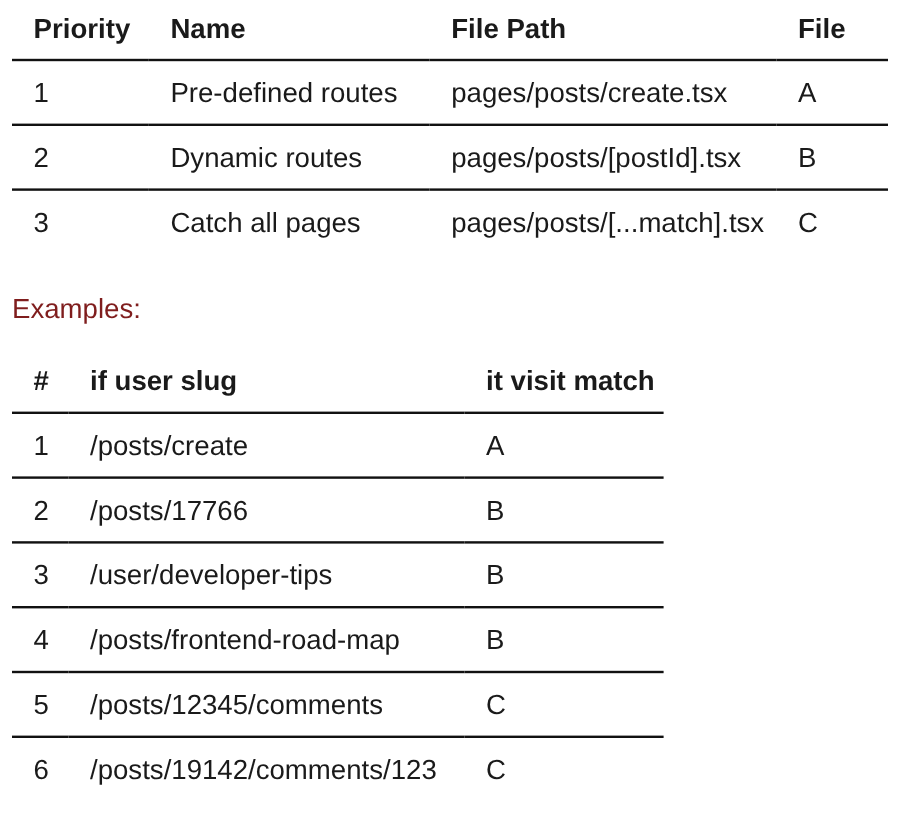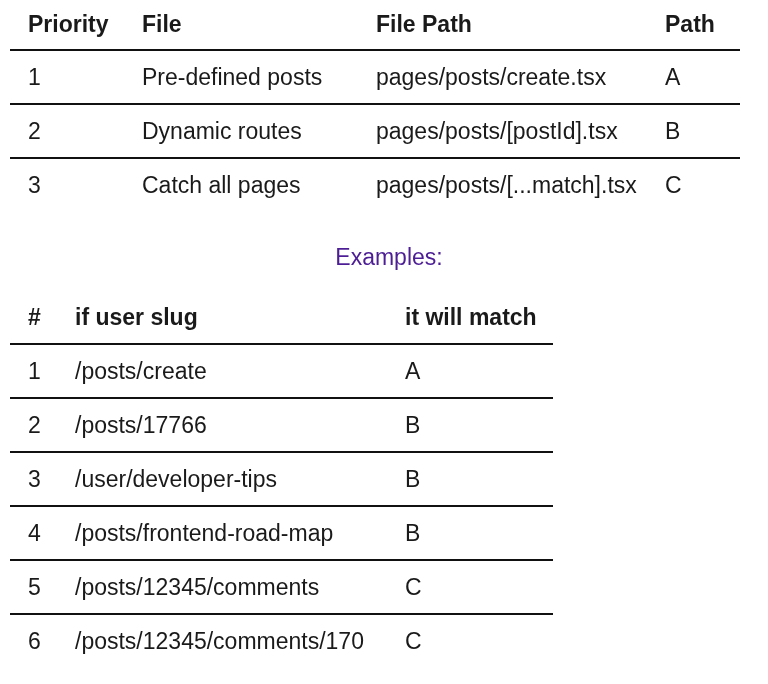--- a/index.html
+++ b/index.html
@@ -47,22 +47,21 @@
   .col-name     { width: 234px; }
   .col-path     { width: 289px; }
   .col-code     { width: 93px; }
   .path-bold { font-weight: 400; }
 
   
   .examples-label {
     margin: 30px 0 0 10px;
     font-size: 23px;
     line-height: 30px;
-    color: #4c1d95;
-    text-align: center;
+    color: #7f1d1d;
   }
 
   
   .examples-table { width: 543px; margin-top: 20px; }
   .examples-table thead tr { height: 52px; }
   .examples-table tbody tr { height: 54px; }
   .examples-table thead tr { border-bottom: 2px solid #111111; }
   .examples-table tbody tr { border-bottom: 2px solid #111111; }
   .examples-table tbody tr:last-child { border-bottom: none; }
   .col-num   { width: 47px; }
@@ -77,29 +76,29 @@
   <table class="routes-table">
     <colgroup>
       <col class="col-priority">
         <col class="col-name">
         <col class="col-path">
         <col class="col-code">
     </colgroup>
     <thead>
       <tr>
         <th>Priority</th>
+        <th>Name</th>
+        <th>File Path</th>
         <th>File</th>
-        <th>File Path</th>
-        <th>Path</th>
       </tr>
     </thead>
     <tbody>
       <tr>
         <td>1</td>
-        <td>Pre-defined posts</td>
+        <td>Pre-defined routes</td>
         <td><span>pages/posts/</span><span class="path-bold">create</span><span>.tsx</span></td>
         <td>A</td>
       </tr>
       <tr>
         <td>2</td>
         <td>Dynamic routes</td>
         <td><span>pages/posts/</span><span class="path-bold">[postId]</span><span>.tsx</span></td>
         <td>B</td>
       </tr>
       <tr>
@@ -116,21 +115,21 @@
   <table class="examples-table">
     <colgroup>
       <col class="col-num">
         <col class="col-visit">
         <col class="col-match">
     </colgroup>
     <thead>
       <tr>
         <th>#</th>
         <th>if user slug</th>
-        <th>it will match</th>
+        <th>it visit match</th>
       </tr>
     </thead>
     <tbody>
       <tr>
         <td>1</td>
         <td>/posts/create</td>
         <td>A</td>
       </tr>
       <tr>
         <td>2</td>
@@ -147,19 +146,19 @@
         <td>/posts/frontend-road-map</td>
         <td>B</td>
       </tr>
       <tr>
         <td>5</td>
         <td>/posts/12345/comments</td>
         <td>C</td>
       </tr>
       <tr>
         <td>6</td>
-        <td>/posts/12345/comments/170</td>
+        <td>/posts/19142/comments/123</td>
         <td>C</td>
       </tr>
     </tbody>
   </table>
 
 </div>
 
 </body></html>

